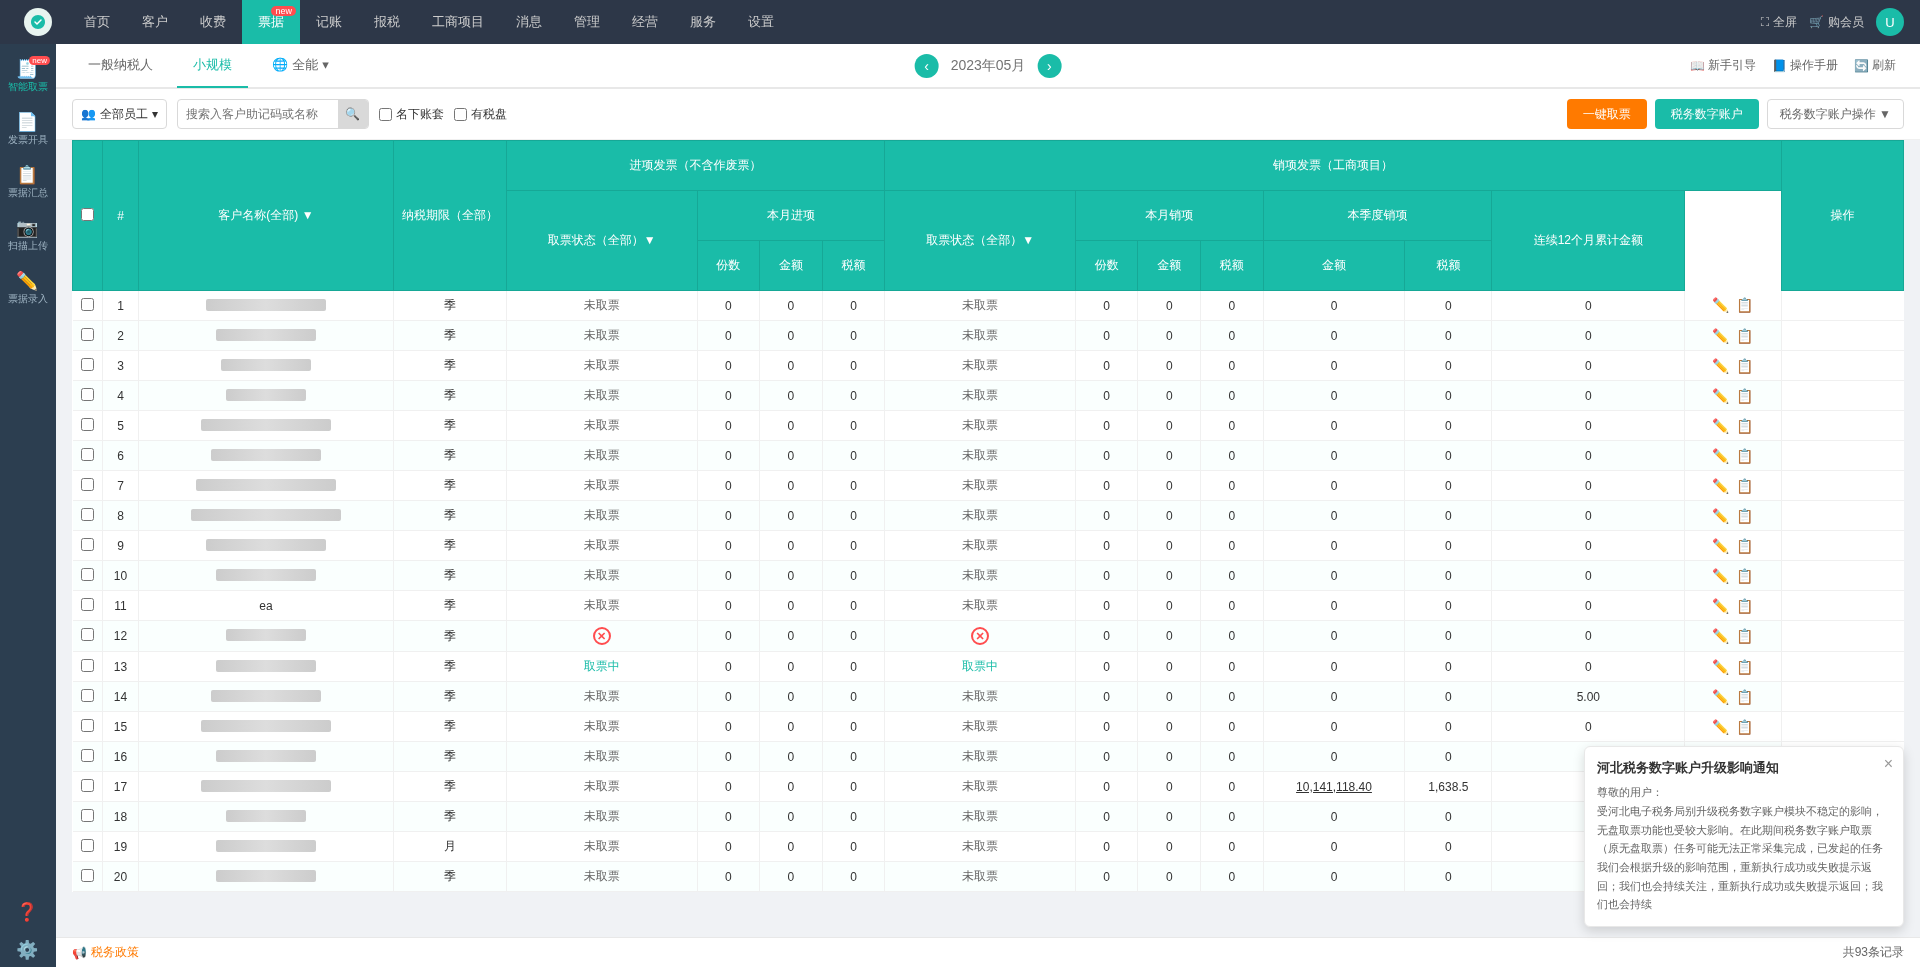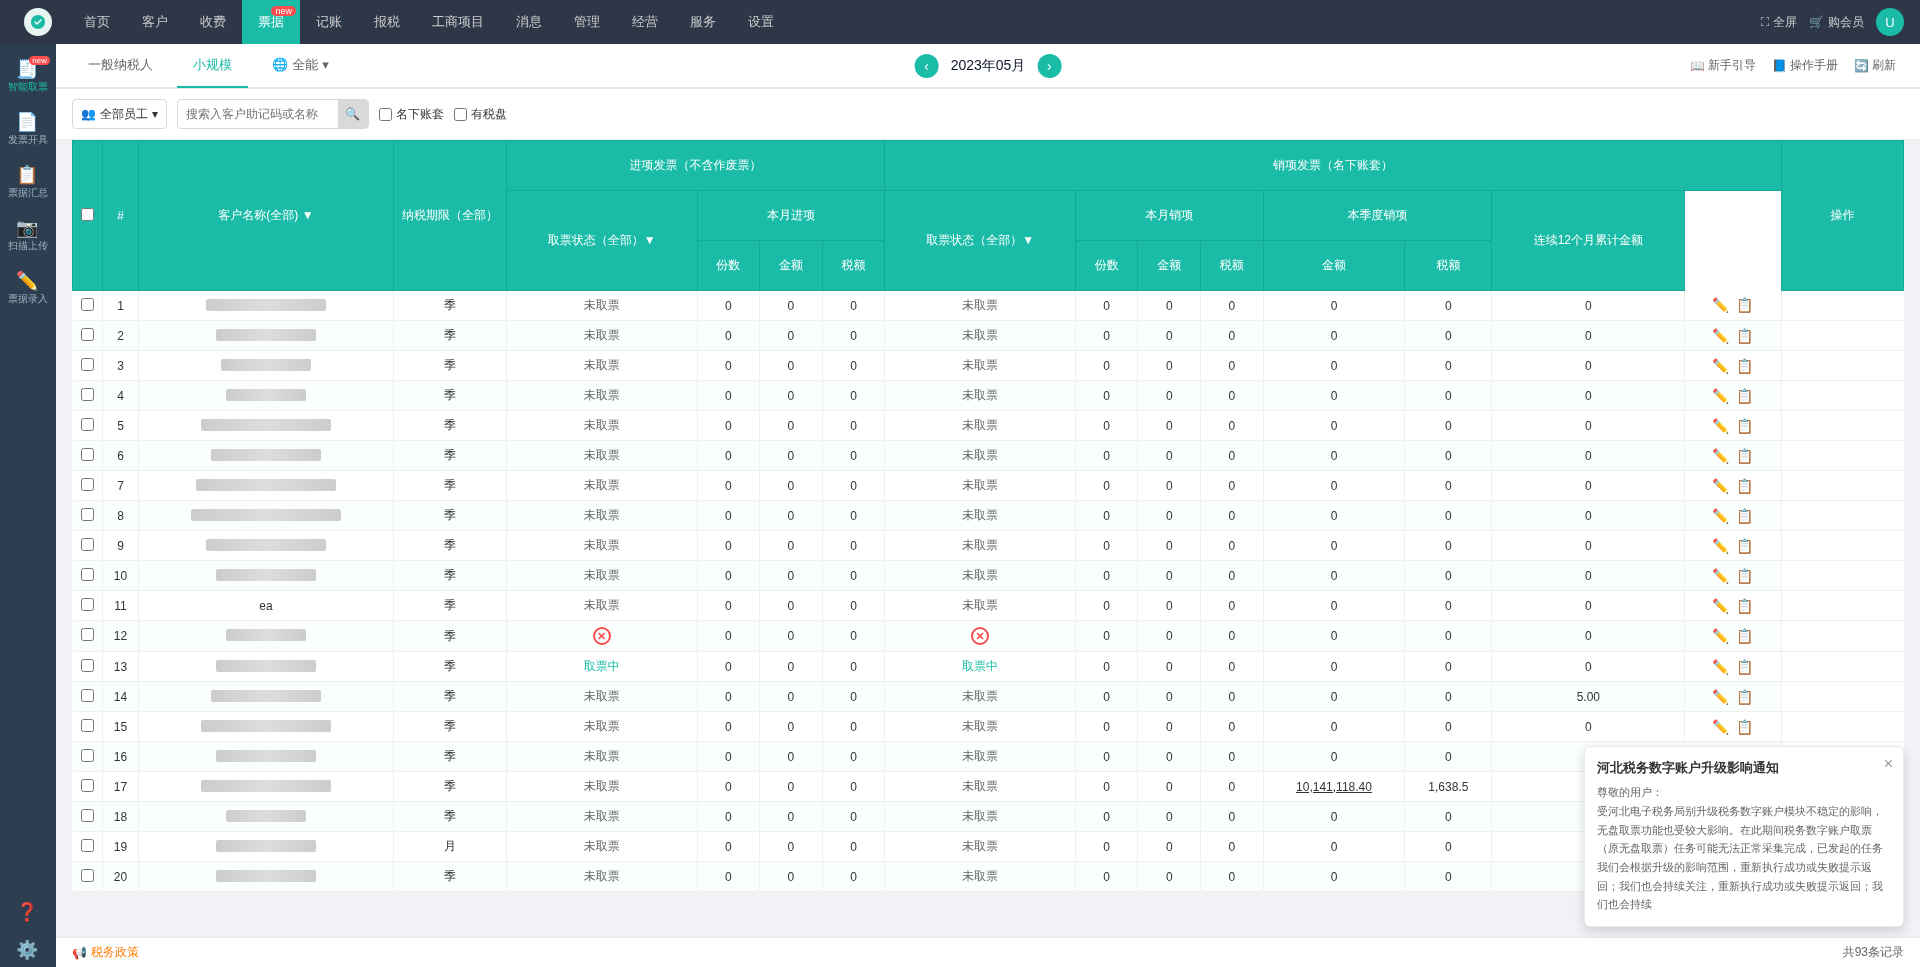--- a/index.html
+++ b/index.html
@@ -39,21 +39,21 @@
     .staff-select { display: flex; align-items: center; border: 1px solid #d9d9d9; border-radius: 4px; padding: 0 8px; height: 30px; font-size: 12px; cursor: pointer; gap: 4px; background: #fff; }
     .search-box { display: flex; align-items: center; border: 1px solid #d9d9d9; border-radius: 4px; height: 30px; overflow: hidden; }
     .search-box input { border: none; outline: none; padding: 0 8px; font-size: 12px; width: 160px; }
     .search-btn { width: 30px; height: 30px; background: #d9d9d9; display: flex; align-items: center; justify-content: center; cursor: pointer; }
     .checkbox-item { display: flex; align-items: center; gap: 4px; font-size: 12px; cursor: pointer; }
     .toolbar-right { margin-left: auto; display: flex; align-items: center; gap: 8px; }
     .btn-orange { background: #ff7a00; color: #fff; border: none; padding: 0 16px; height: 30px; border-radius: 4px; cursor: pointer; font-size: 12px; }
     .btn-teal { background: #1abca8; color: #fff; border: none; padding: 0 16px; height: 30px; border-radius: 4px; cursor: pointer; font-size: 12px; }
     .btn-outline { background: #fff; color: #666; border: 1px solid #d9d9d9; padding: 0 12px; height: 30px; border-radius: 4px; cursor: pointer; font-size: 12px; display: flex; align-items: center; gap: 4px; }
     .date-arrow { width: 24px; height: 24px; border-radius: 50%; background: #1abca8; color: #fff; display: flex; align-items: center; justify-content: center; cursor: pointer; font-size: 14px; }
-    .date-text { font-size: 14px; font-weight: 500; color: #0f172a; }
+    .date-text { font-size: 14px; font-weight: 500; color: #737373; }
 
     
     .table-wrapper { flex: 1; overflow: auto; padding: 0 16px 16px; background: #f0f2f5; }
     table { width: 100%; border-collapse: collapse; background: #fff; font-size: 12px; }
     table thead tr th { background: #1abca8; color: #fff; padding: 16px 8px; text-align: center; border: 1px solid #16a896; white-space: nowrap; font-weight: normal; }
     table tbody tr { border-bottom: 1px solid #f0f0f0; }
     table tbody td { padding: 6px 8px; text-align: center; border-right: 1px solid #f0f0f0; color: #333; }
     .td-left { text-align: center; }
     .blurred { background: linear-gradient(90deg, #ccc 0%, #ddd 50%, #ccc 100%); color: transparent; border-radius: 2px; display: inline-block; height: 12px; }
     .status-not-fetched { color: #666; }
@@ -193,36 +193,41 @@
         </div>
       </div>
       <label class="checkbox-item">
         <input type="checkbox" style="">
         <span>名下账套</span>
       </label>
       <label class="checkbox-item">
         <input type="checkbox" style="">
         <span>有税盘</span>
       </label>
+      <div class="toolbar-right">
+        <button class="btn-orange">一键取票</button>
+        <button class="btn-teal">税务数字账户</button>
+        <button class="btn-outline">税务数字账户操作 ▼</button>
+      </div>
     </div>
 
     <div class="table-wrapper">
       <table>
         <thead>
           <tr>
             <th rowspan="3" class="col-check">
               <input type="checkbox" style="">
             </th>
             <th rowspan="3" class="col-num">#</th>
             <th rowspan="3" style="min-width:160px; background:#1abca8;">
               客户名称(全部) ▼
             </th>
             <th rowspan="3" style="width:70px;">纳税期限（全部）</th>
             <th colspan="4">进项发票（不含作废票）</th>
-            <th colspan="8">销项发票（名下账套）</th>
+            <th colspan="8">销项发票（工商项目）</th>
             <th rowspan="3" style="min-width:80px;">操作</th>
           </tr>
           <tr>
             <th rowspan="2" style="background:#1abca8;">取票状态（全部）▼</th>
             <th colspan="3" style="background:#1abca8;">本月进项</th>
             <th rowspan="2" style="background:#1abca8;">取票状态（全部）▼</th>
             <th colspan="3" style="background:#1abca8;">本月销项</th>
             <th colspan="2" style="background:#1abca8;">本季度销项</th>
             <th rowspan="2" style="background:#1abca8;">连续12个月累计金额</th>
           </tr>

